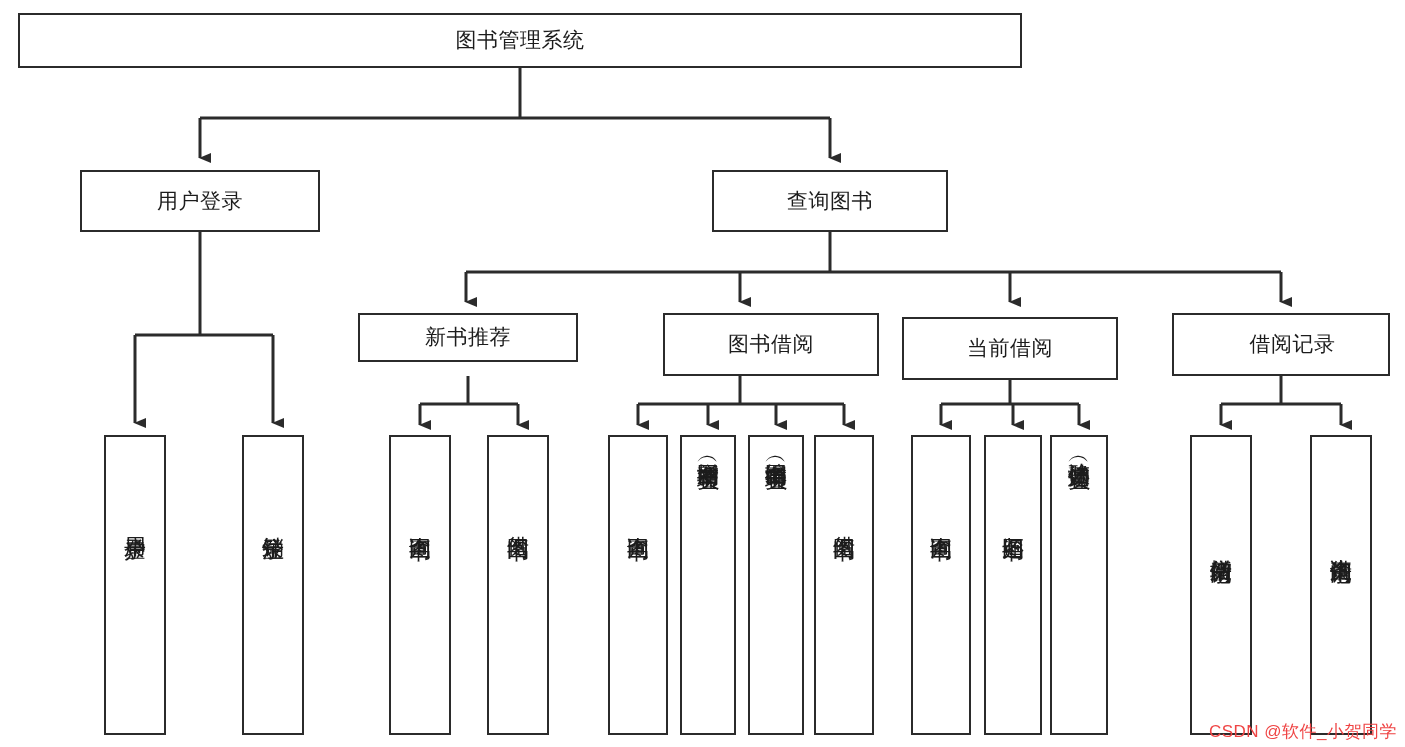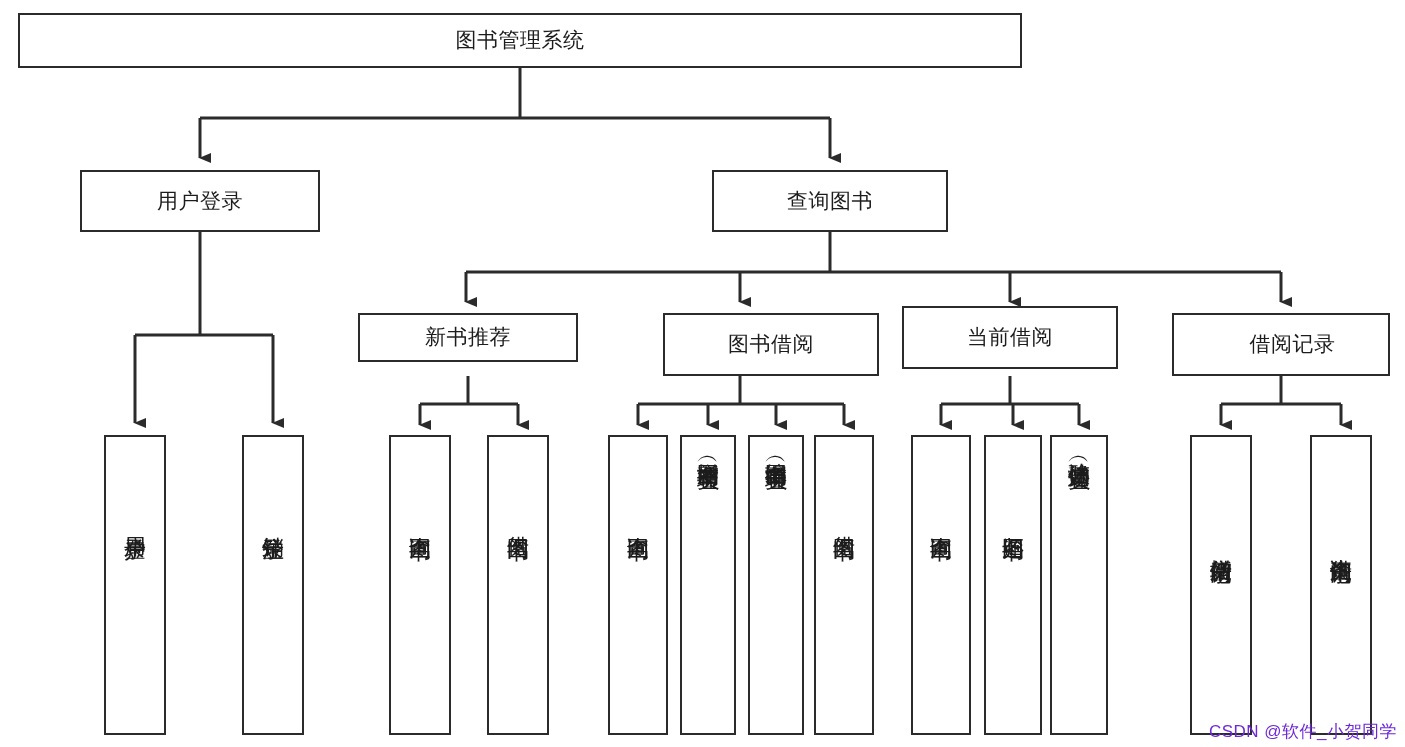--- a/index.html
+++ b/index.html
@@ -58,21 +58,21 @@
     margin-top: 74px;
   }
   .node.vert.mid2 .node-label {
     margin-top: 96px;
   }
   .watermark {
     position: absolute;
     right: 8px;
     bottom: 4px;
     font-size: 17px;
-    color: #6d28d9;
+    color: #ef4444;
     letter-spacing: 0.5px;
     white-space: nowrap;
   }
 </style>
 </head>
 <body>
 
 <div id="canvas">
 
   <svg id="wires" viewBox="0 0 1405 747" xmlns="http://www.w3.org/2000/svg">
@@ -136,21 +136,21 @@
   <div class="node horiz" style="left: 712px; top: 170px; width: 236px; height: 62px;">
     <span class="node-label">查询图书</span>
   </div>
 
   <div class="node horiz" style="left: 358px; top: 313px; width: 220px; height: 49px;">
     <span class="node-label">新书推荐</span>
   </div>
   <div class="node horiz" style="left: 632px; top: 313px; width: 216px; height: 63px; margin-left: 31px;">
     <span class="node-label">图书借阅</span>
   </div>
-  <div class="node horiz" style="left: 902px; top: 306px; width: 216px; height: 63px;">
+  <div class="node horiz" style="left: 902px; top: 317px; width: 216px; height: 63px;">
     <span class="node-label">当前借阅</span>
   </div>
   <div class="node horiz" style="left: 1172px; top: 313px; width: 218px; height: 63px; padding-left: 23px;">
     <span class="node-label">借阅记录</span>
   </div>
 
   <div class="node vert mid" style="left: 104px; top: 435px; width: 62px; height: 300px;">
     <span class="node-label">用户登录</span>
   </div>
   <div class="node vert mid" style="left: 242px; top: 435px; width: 62px; height: 300px;">

